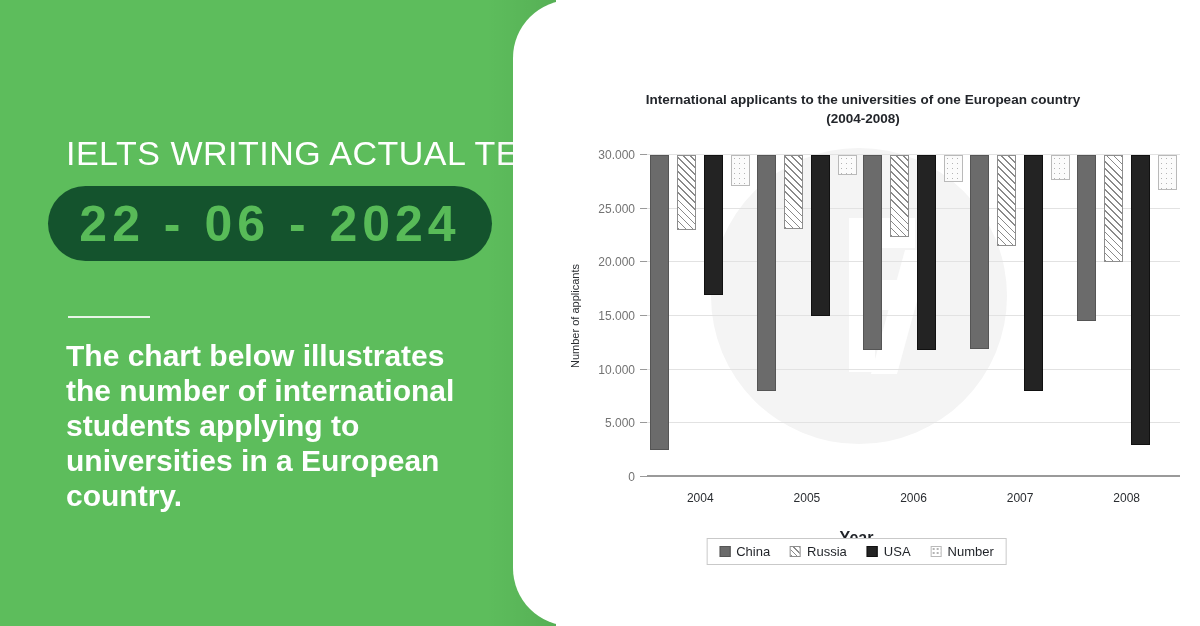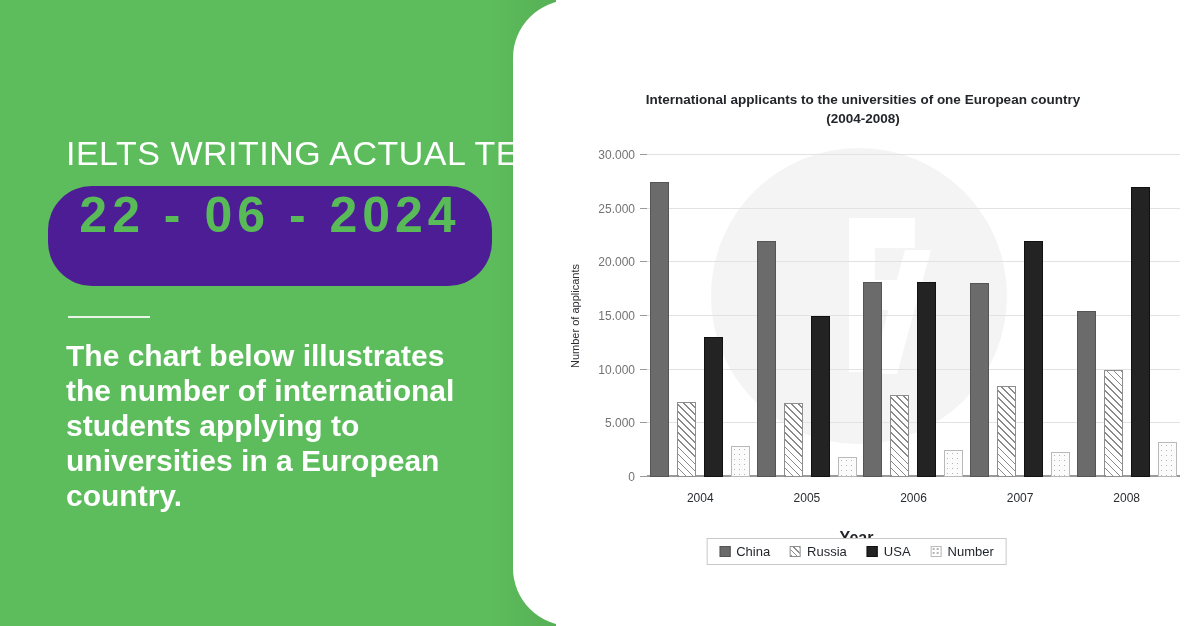--- a/index.html
+++ b/index.html
@@ -24,24 +24,24 @@
   }
 
   .headline {
     position: absolute; left: 66px; top: 134px;
     font-size: 34px; letter-spacing: 0.5px;
     color: #ffffff; font-weight: 400; white-space: nowrap;
   }
 
   .date-pill {
     position: absolute; left: 48px; top: 186px;
-    width: 444px; height: 100px;
-    background: #4c1d95;
+    width: 444px; height: 75px;
+    background: #14532d;
     border-radius: 44px;
-    display: flex; align-items: flex-start; justify-content: center;
+    display: flex; align-items: center; justify-content: center;
   }
   .date-pill-text {
     color: #58bb58;
     font-size: 50px;
     font-weight: 700;
     letter-spacing: 5px;
     white-space: nowrap;
   }
 
   .rule {
@@ -116,21 +116,21 @@
     transform: translate(-50%, -50%) rotate(-90deg);
     font-size: 11px; color: #2a2d31; white-space: nowrap;
   }
 
   .groups {
     position: absolute; left: 0; right: 0; bottom: 0; top: 0;
     display: flex;
   }
   .group {
     position: relative; flex: 1 1 0;
-    display: flex; align-items: flex-end; justify-content: center;
+    display: flex; align-items: flex-start; justify-content: center;
     gap: 8px;
   }
   .bar { width: 19px; position: relative; }
   .bar.china  { background: #6b6b6b; border: 1px solid #555; }
   .bar.usa    { background: #232323; border: 1px solid #111; }
   .bar.japan  {
     background-color: #ffffff;
     background-image: repeating-linear-gradient(45deg,
         #8a8a8a 0px, #8a8a8a 1.2px,
         rgba(255,255,255,0) 1.2px, rgba(255,255,255,0) 5px);

